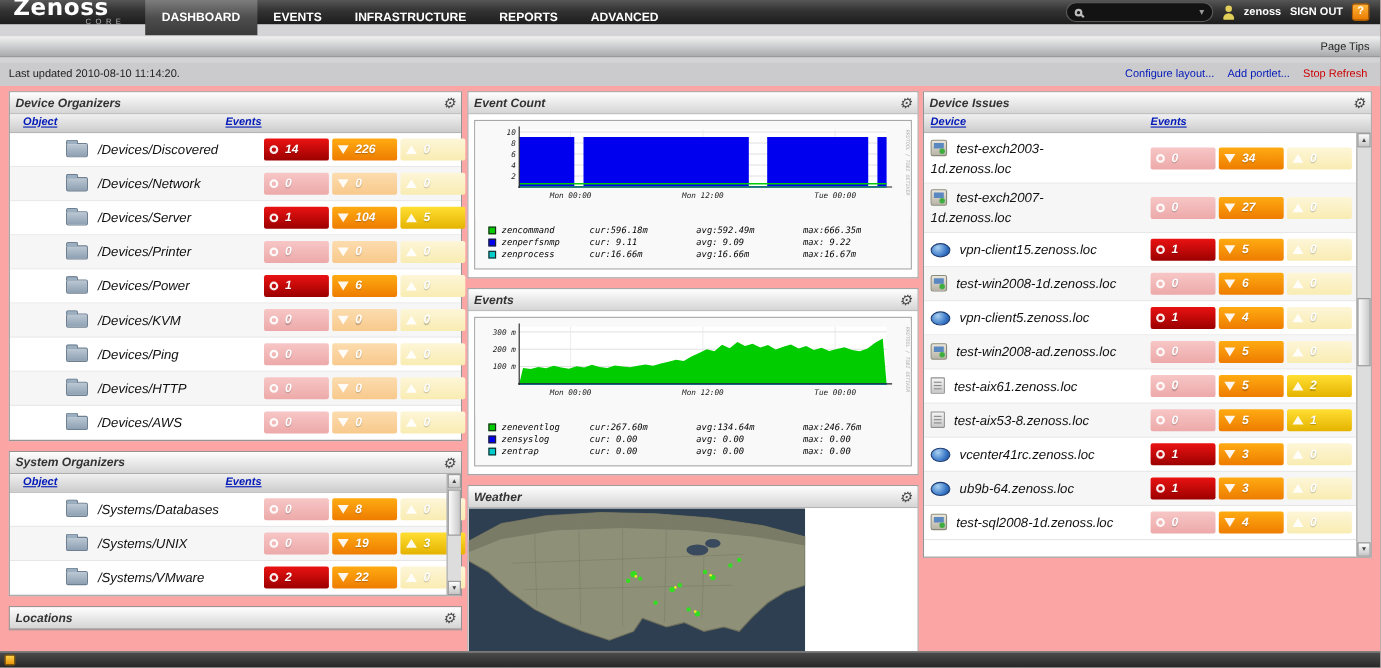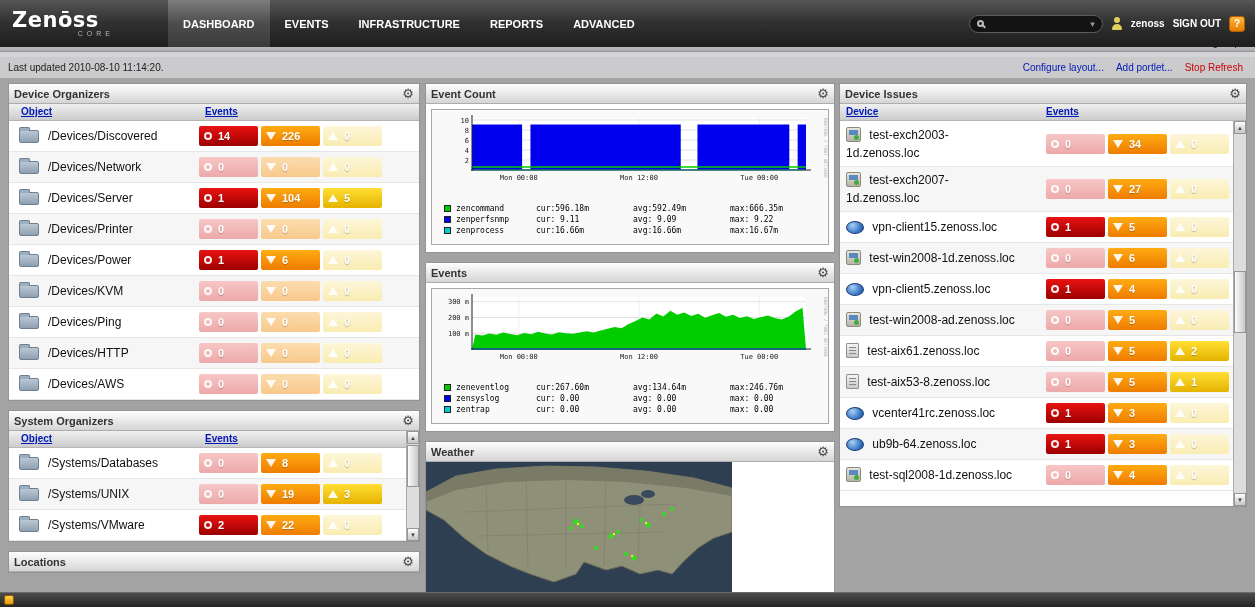--- a/index.html
+++ b/index.html
@@ -1,20 +1,20 @@
 <!DOCTYPE html>
 <html><head>
 <meta charset="utf-8">
 <style>
   *{margin:0;padding:0;box-sizing:border-box;}
   html,body{background:#9a9a9a;}
   .page{position:relative;width:1255px;height:607px;overflow:hidden;background:#d4d4d6;font-family:"Liberation Sans",sans-serif;}
 
   
-  .navbar{position:absolute;top:0;left:0;width:100%;height:47px;background:linear-gradient(#565656 0%,#323232 45%,#1d1d1d 100%);display:flex;align-items:stretch;z-index:6;gap:36px;}
+  .navbar{position:absolute;top:0;left:0;width:100%;height:22px;background:linear-gradient(#565656 0%,#323232 45%,#1d1d1d 100%);display:flex;align-items:stretch;z-index:6;}
   .logo{width:132px;display:flex;flex-direction:column;justify-content:center;padding-left:12px;cursor:pointer;}
   .logo-text{color:#fff;font-size:21px;font-weight:bold;line-height:19px;font-family:"DejaVu Sans",sans-serif;letter-spacing:.5px;}
   .logo-sub{color:#b5b5b5;font-size:7px;letter-spacing:4px;text-align:right;padding-right:18px;}
   .nav-tabs{display:flex;align-items:stretch;}
   .nav-tab{display:flex;align-items:center;padding:16px 15px;color:#fff;font-size:11px;font-weight:bold;cursor:pointer;}
   .nav-tab.active{background:linear-gradient(#7d7d7d,#4d4d4d 50%,#3a3a3a);}
   .nav-right{margin-left:auto;display:flex;align-items:center;gap:8px;padding-right:10px;}
   .searchbox{width:134px;height:18px;border-radius:9px;background:#131313;border:1px solid #5c5c5c;display:flex;align-items:center;padding:0 7px;gap:5px;}
   .mag{width:7px;height:7px;border:2px solid #bbb;border-radius:50%;position:relative;flex:0 0 auto;}
   .mag::after{content:'';position:absolute;width:5px;height:2px;background:#bbb;transform:rotate(45deg);right:-4px;bottom:-2px;}
@@ -29,38 +29,38 @@
   
   .tipsband{position:absolute;top:33px;left:0;width:100%;height:19px;background:linear-gradient(#f1f1f1,#a9abad);border-bottom:1px solid #949494;z-index:5;padding-left:32px;}
   .pagetips{position:absolute;right:10px;bottom:3px;font-size:10px;color:#1e1e1e;cursor:pointer;}
   .toolbar{position:absolute;top:57px;left:0;width:100%;height:21px;background:#cbcbce;display:flex;align-items:center;font-size:10px;z-index:5;gap:16px;}
   .lastupd{margin-left:8px;color:#222;}
   .tb-links{margin-left:auto;margin-right:12px;display:flex;gap:12px;}
   .tb-link{color:#0018b8;cursor:pointer;}
   .tb-link.stop{color:#cc0000;}
 
   
-  .content{position:absolute;top:78px;left:0;right:0;bottom:15px;background:#a3a3a3;overflow:hidden;}
+  .content{position:absolute;top:78px;left:0;right:0;bottom:15px;background:#fca5a5;overflow:hidden;font-style:italic;}
   .col{position:absolute;top:5px;}
   .col1{left:8px;width:412px;}
   .col2{left:425px;width:410px;}
   .col3{left:839px;width:408px;}
 
   .portlet{background:#fff;border:1px solid #949494;margin-bottom:9px;position:relative;}
   .phead{height:20px;background:linear-gradient(#fefefe,#d5d5d5);border-bottom:1px solid #adadad;display:flex;align-items:center;padding:0 5px;}
   .ptitle{font-size:11px;font-weight:bold;color:#333;}
   .gear{margin-left:auto;font-size:13px;color:#4a4a4a;cursor:pointer;line-height:1;}
   .thead{height:17px;background:linear-gradient(#f0f0f0,#cccccc);border-bottom:1px solid #b5b5b5;position:relative;font-size:10px;font-weight:bold;}
   .th{position:absolute;top:2px;color:#0018b8;text-decoration:underline;cursor:pointer;}
   .col1 .th1{left:12px}.col1 .th2{left:196px}
   .col3 .th1{left:6px}.col3 .th2{left:206px}
 
   .trow{display:flex;align-items:center;border-bottom:1px solid #e6e6e6;background:#fff;font-size:12px;color:#101010;}
   .trow.alt{background:#f6f6f6;}
-  .col1 .trow{height:31px;}
+  .col1 .trow{height:31px;padding-left:41px;}
   .col3 .trow{min-height:31px;}
   .cell-obj{flex:0 0 auto;width:190px;padding-left:10px;display:flex;align-items:center;gap:9px;}
   .rlabel,.dlabel{cursor:pointer;}
   .cell-dev{flex:0 0 auto;width:206px;padding:4px 28px 4px 6px;line-height:18px;}
   .bwrap{display:flex;gap:3px;align-items:center;}
 
   
   .folder{width:20px;height:13px;background:linear-gradient(#bcc8d4,#8da0b2);border:1px solid #6d7f90;border-radius:2px;position:relative;flex:0 0 auto;}
   .folder::before{content:'';position:absolute;top:-4px;left:-1px;width:9px;height:3px;background:#9cafc0;border:1px solid #6d7f90;border-bottom:none;border-radius:2px 2px 0 0;}
   .dev{display:inline-block;vertical-align:-3px;margin-right:5px;}

